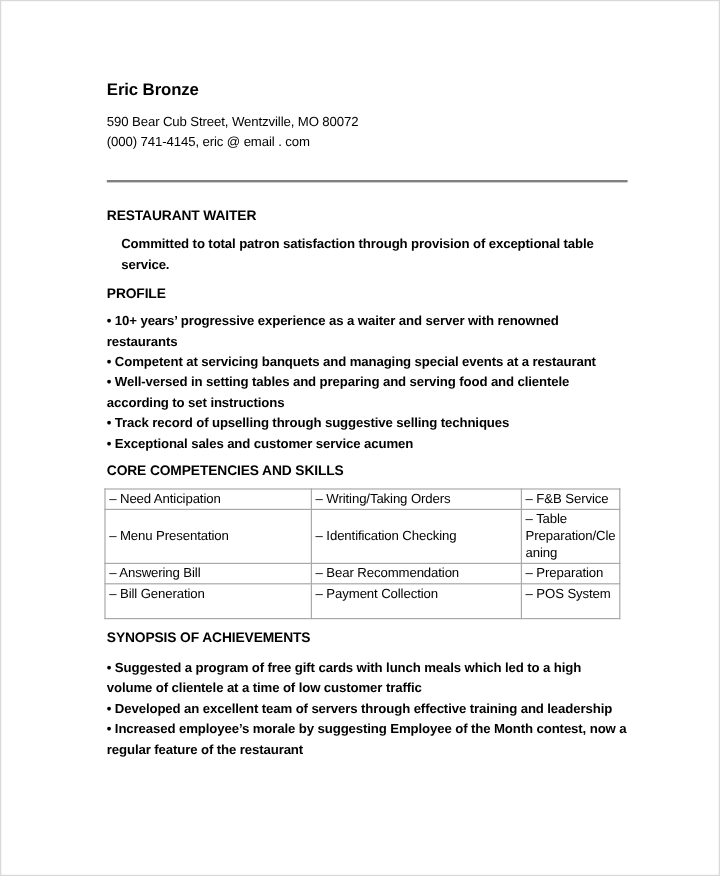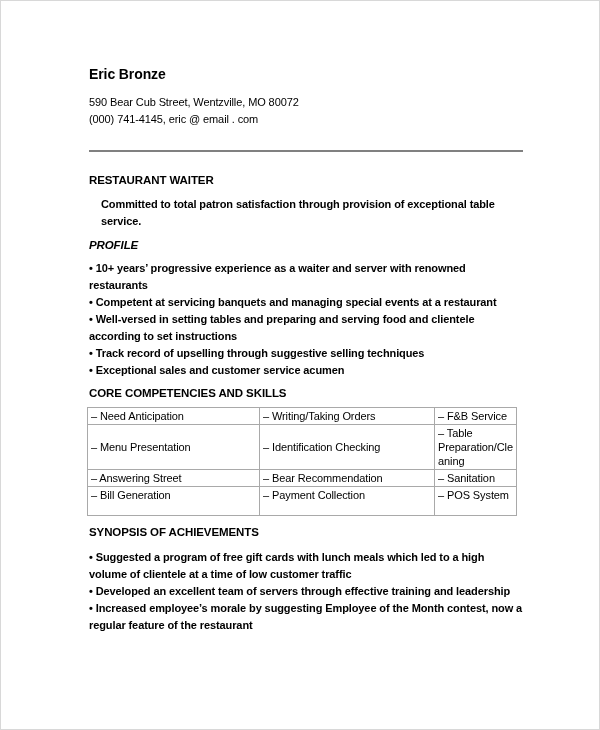--- a/index.html
+++ b/index.html
@@ -40,21 +40,21 @@
     font-size: 11.5px;
     font-weight: 700;
     line-height: 14px;
     margin: 0;
   }
   .job-title { margin-bottom: 9px; }
   .summary {
     font-weight: 700;
     margin: 0 0 8px 12px;
   }
-  .sec-heading { margin-bottom: 8px; font-style: italic; }
+  .sec-heading { margin-bottom: 8px; }
   .bullet-list {
     list-style: none;
     margin: 0 0 7px 0;
     padding: 0;
   }
   .bullet-list li { margin: 0; font-weight: bold; }
   .skills-table {
     border-collapse: collapse;
     table-layout: fixed;
     width: 429px;
@@ -116,23 +116,23 @@
           <td>– Need Anticipation</td>
           <td>– Writing/Taking Orders</td>
           <td>– F&amp;B Service</td>
         </tr>
         <tr>
           <td>– Menu Presentation</td>
           <td>– Identification Checking</td>
           <td>– Table Preparation/Cleaning</td>
         </tr>
         <tr>
-          <td>– Answering Street</td>
+          <td>– Answering Bill</td>
           <td>– Bear Recommendation</td>
-          <td>– Sanitation</td>
+          <td>– Preparation</td>
         </tr>
         <tr>
           <td>– Bill Generation</td>
           <td>– Payment Collection</td>
           <td>– POS System</td>
         </tr>
       </tbody>
     </table>
 
     <p class="heading achievements-heading">SYNOPSIS OF ACHIEVEMENTS</p>

